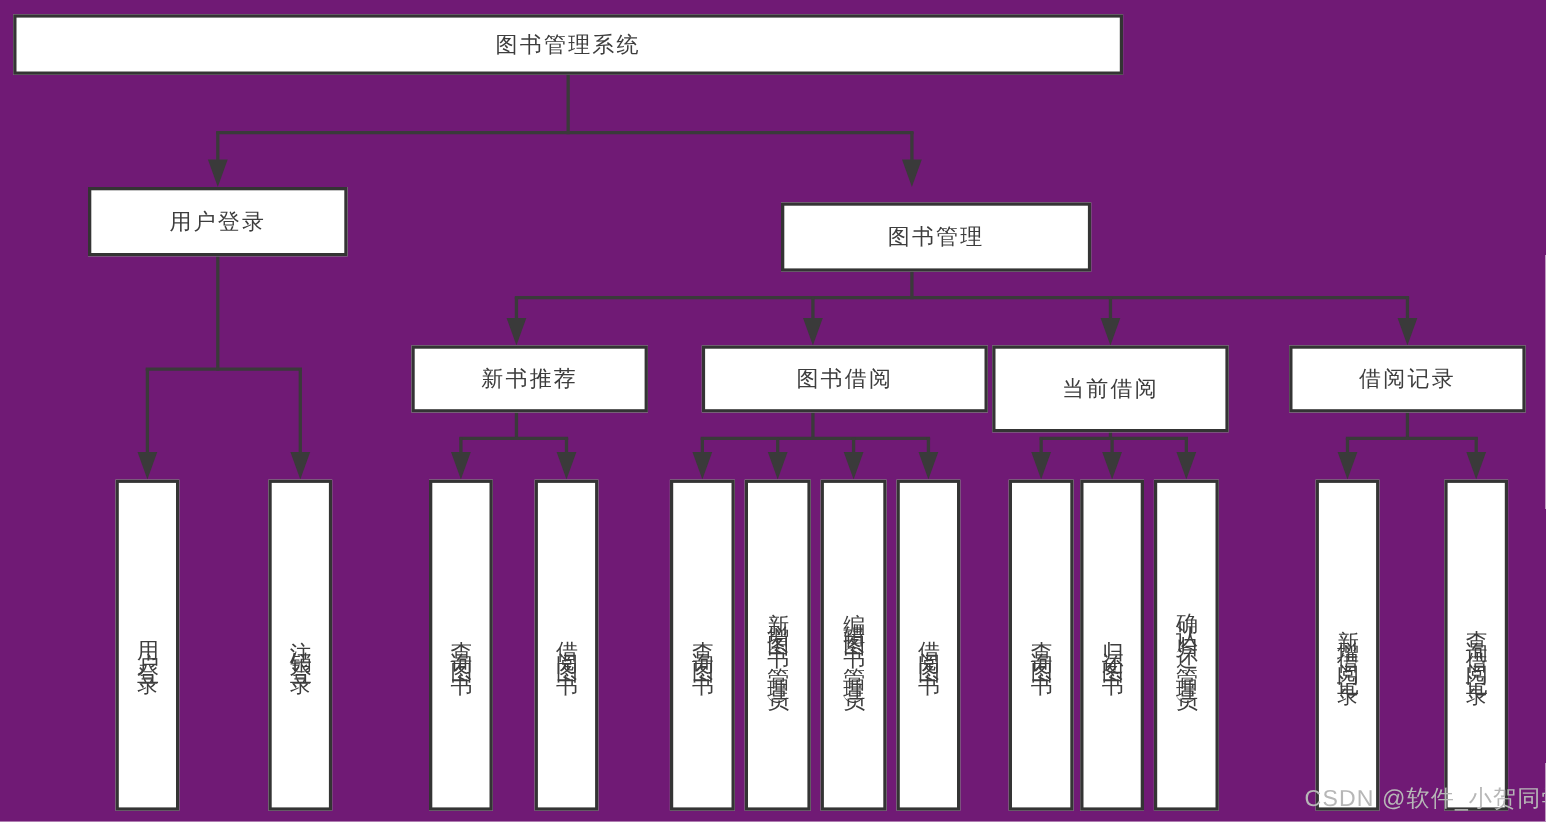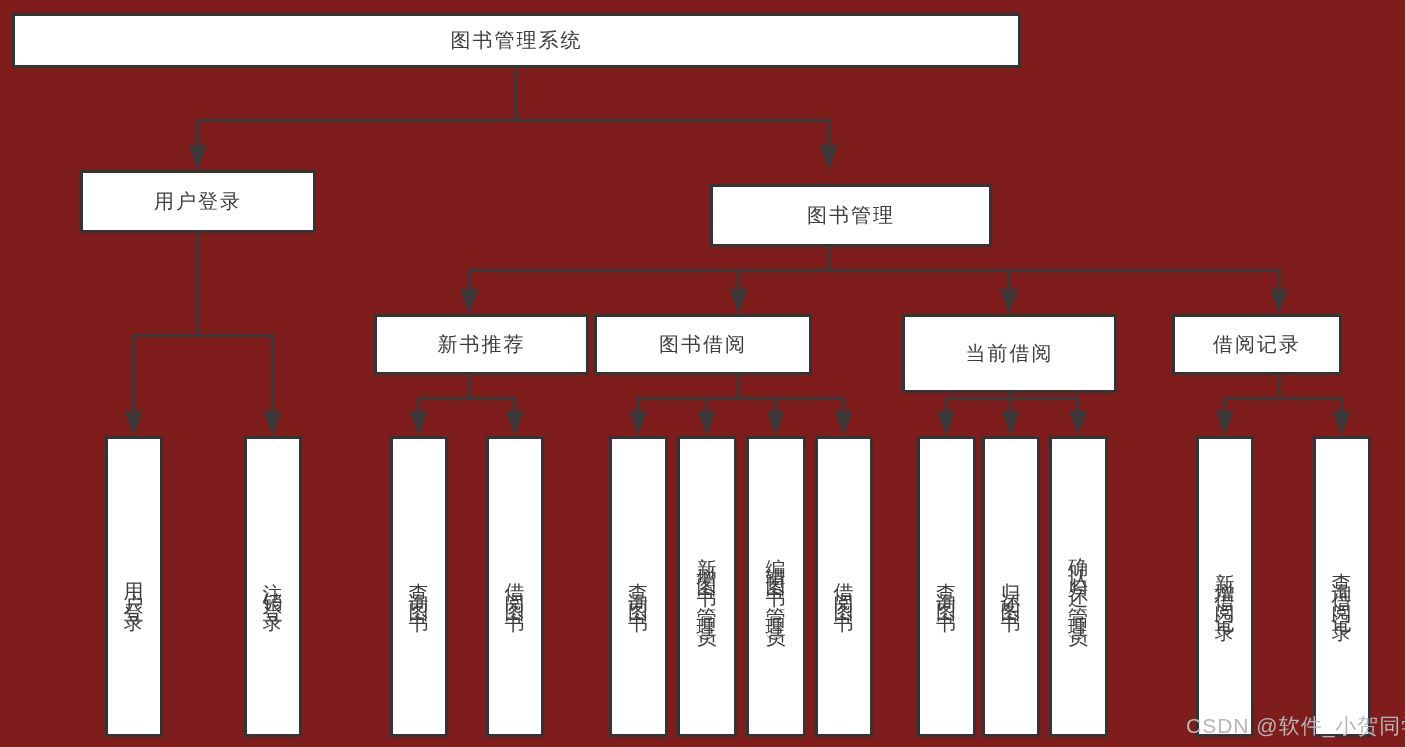--- a/index.html
+++ b/index.html
@@ -1,20 +1,20 @@
 <!DOCTYPE html>
 <html><head>
 <meta charset="utf-8">
 <style>
   html, body { margin: 0; padding: 0; background: #ffffff; }
   .stage {
     position: relative;
     width: 1405px;
     height: 747px;
-    background: #7f1d1d;
+    background: #701a75;
     font-family: "Liberation Sans", "DejaVu Sans", sans-serif;
     overflow: hidden;
   }
   svg.connectors {
     position: absolute;
     left: 0; top: 0;
     width: 1405px; height: 747px;
   }
   .connectors line { stroke: #3a3a3a; stroke-width: 3; }
   .connectors polygon { fill: #3a3a3a; }
@@ -135,27 +135,27 @@
   <div class="hbox" style="left:80px;top:170px;width:236px;height:63px">
     <span>用户登录</span>
   </div>
   <div class="hbox" style="left:710px;top:184px;width:282px;height:63px">
     <span>图书管理</span>
   </div>
 
   <div class="hbox" style="left:374px;top:314px;width:215px;height:61px">
     <span>新书推荐</span>
   </div>
-  <div class="hbox" style="left:594px;top:314px;width:218px;height:61px">
+  <div class="hbox" style="left:638px;top:314px;width:260px;height:61px">
     <span>图书借阅</span>
   </div>
   <div class="hbox" style="left:902px;top:314px;width:215px;height:79px">
     <span>当前借阅</span>
   </div>
-  <div class="hbox" style="left:1172px;top:314px;width:170px;height:61px">
+  <div class="hbox" style="left:1172px;top:314px;width:215px;height:61px">
     <span>借阅记录</span>
   </div>
 
   <div class="vbox" style="left:105px;top:436px;width:58px;height:301px">
     <span class="vtext">用户登录</span>
   </div>
   <div class="vbox" style="left:244px;top:436px;width:58px;height:301px">
     <span class="vtext">注销登录</span>
   </div>
 

